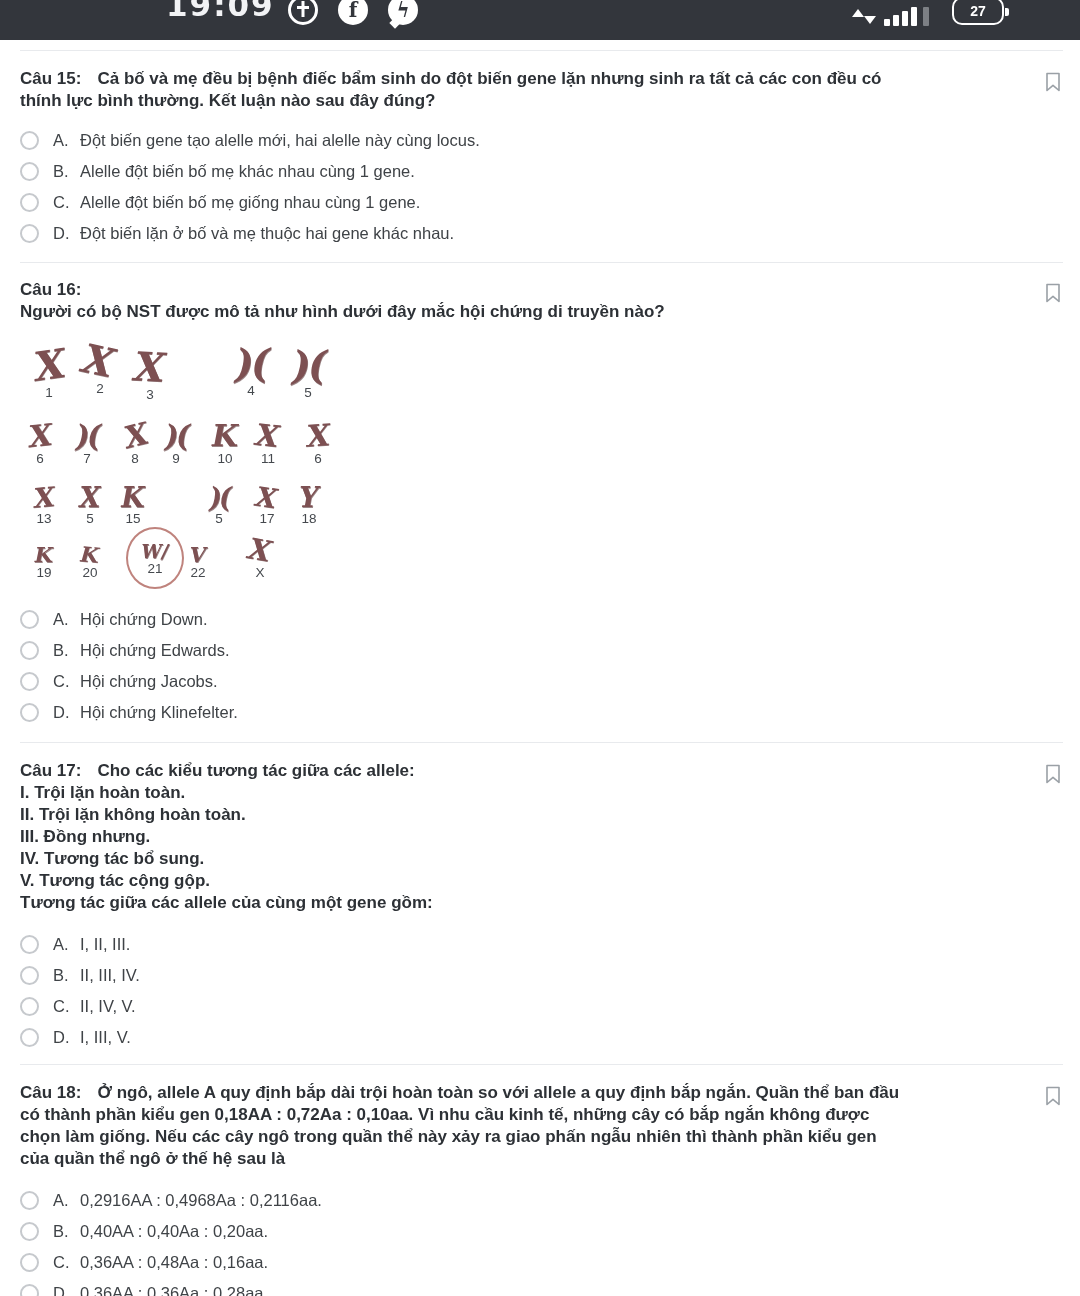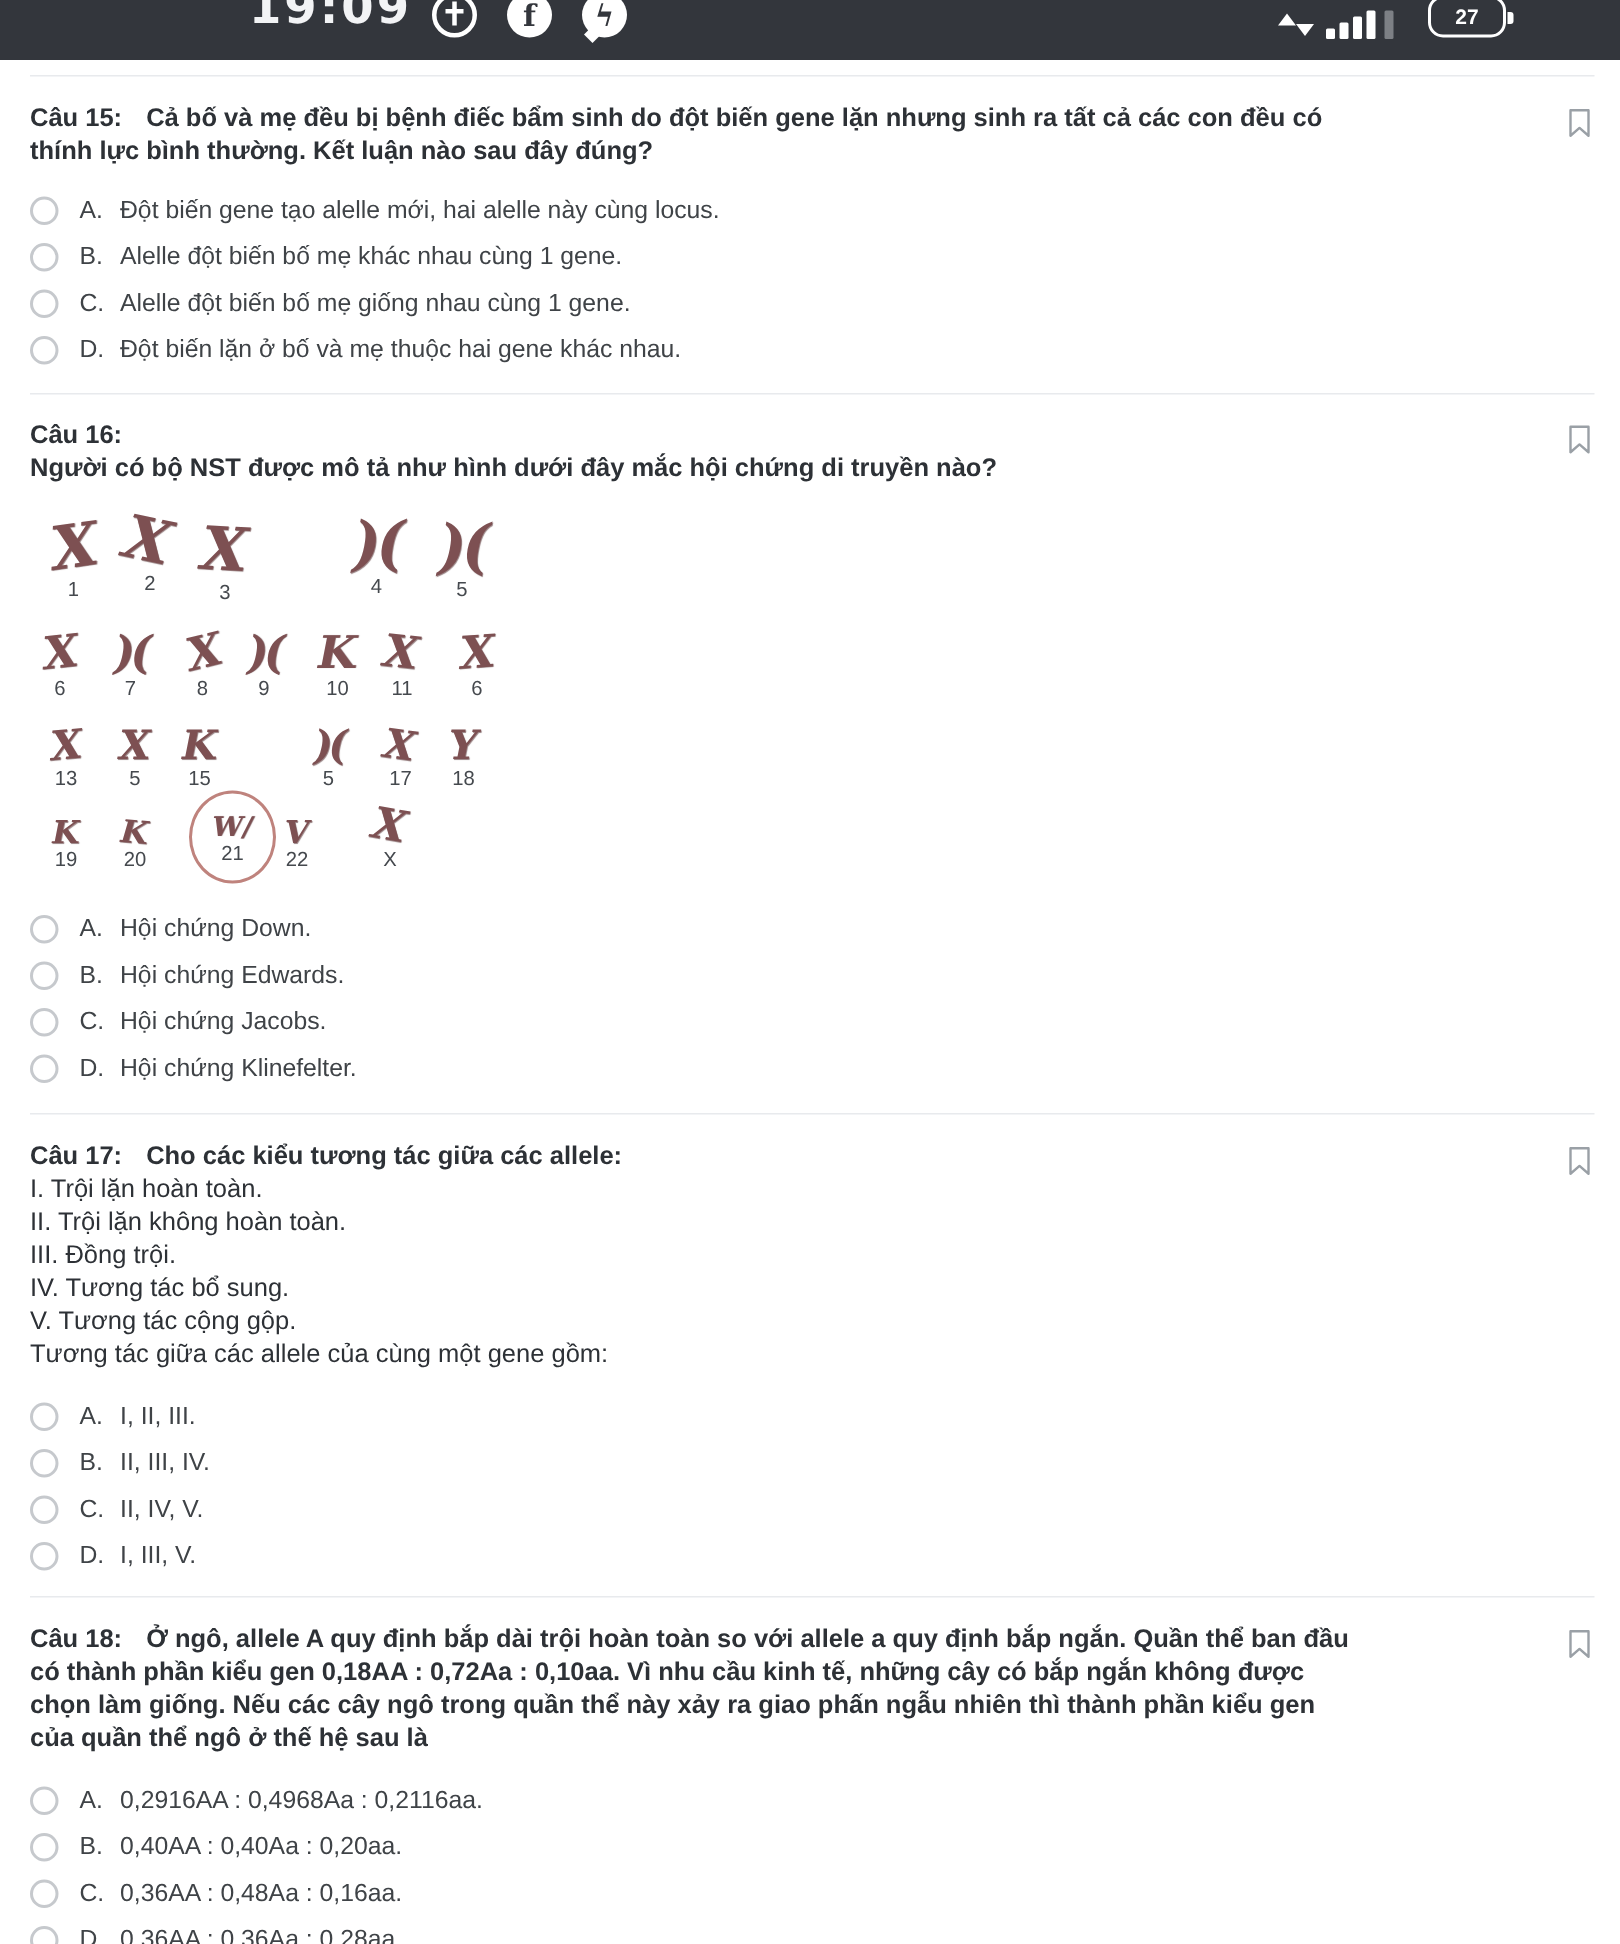--- a/index.html
+++ b/index.html
@@ -39,21 +39,21 @@
   .page { padding: 0 17px 0 20px; }
   .divider { border: 0; border-top: 1px solid #e8eaed; }
   .divider.top { margin-top: 10px; }
 
   .q-section { position: relative; }
   .q-head { display: flex; justify-content: space-between; align-items: flex-start; }
   .q-body { max-width: 880px; font-size: 17px; line-height: 22px; font-weight: 700; color: #2d3136; }
   .q-num { margin-right: 16px; }
   .bookmark-btn { background: none; border: none; cursor: pointer; padding: 2px; margin-top: 2px; }
 
-  .statements p { font-size: 17px; line-height: 22px; font-weight: 400; }
+  .statements p { font-size: 17px; line-height: 22px; font-weight: 700; }
 
   .options { display: flex; flex-direction: column; gap: 11px; }
   .opt { display: flex; align-items: center; min-height: 20px; font-size: 16.5px; color: #3f4347; cursor: pointer; }
   .radio { flex: none; width: 19px; height: 19px; border: 2px solid #c6c9cd; border-radius: 50%; background: #fff; margin-right: 14px; }
   .opt-letter { width: 27px; flex: none; }
 
   
   #q15 { padding-top: 17px; padding-bottom: 19px; }
   #q15 .options { margin-top: 18px; }
   #q16 { padding-top: 16px; padding-bottom: 20px; }
@@ -293,21 +293,21 @@
 
   <section class="q-section" id="q17">
     <div class="q-head">
       <div class="q-body">
         <p>
           <span class="q-num">Câu 17:</span><span>Cho các kiểu tương tác giữa các allele:</span>
         </p>
         <div class="statements">
           <p>I. Trội lặn hoàn toàn.</p>
           <p>II. Trội lặn không hoàn toàn.</p>
-          <p>III. Đồng trội.</p>
+          <p>III. Đồng nhưng.</p>
           <p>IV. Tương tác bổ sung.</p>
           <p>V. Tương tác cộng gộp.</p>
           <p>Tương tác giữa các allele của cùng một gene gồm:</p>
         </div>
       </div>
       <button class="bookmark-btn">
         <svg width="16" height="20" viewBox="0 0 16 20">
           <path d="M2 1.5 h12 v17 l-6 -5.2 l-6 5.2 z" fill="none" stroke="#9aa0a6" stroke-width="1.6" stroke-linejoin="round"></path>
         </svg>
       </button>

